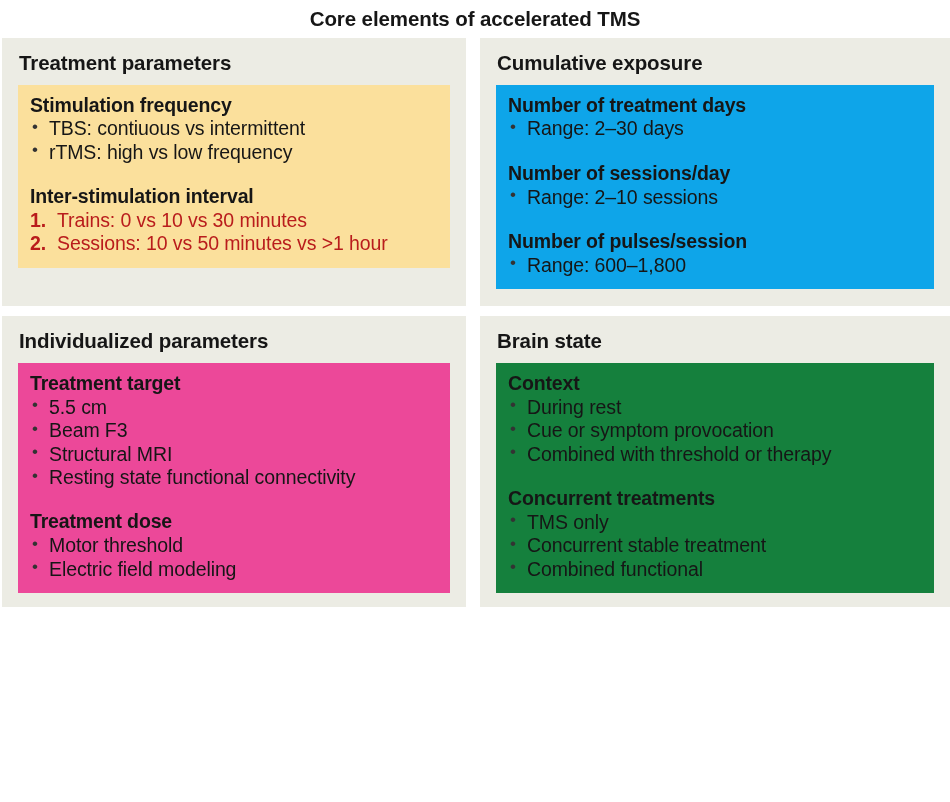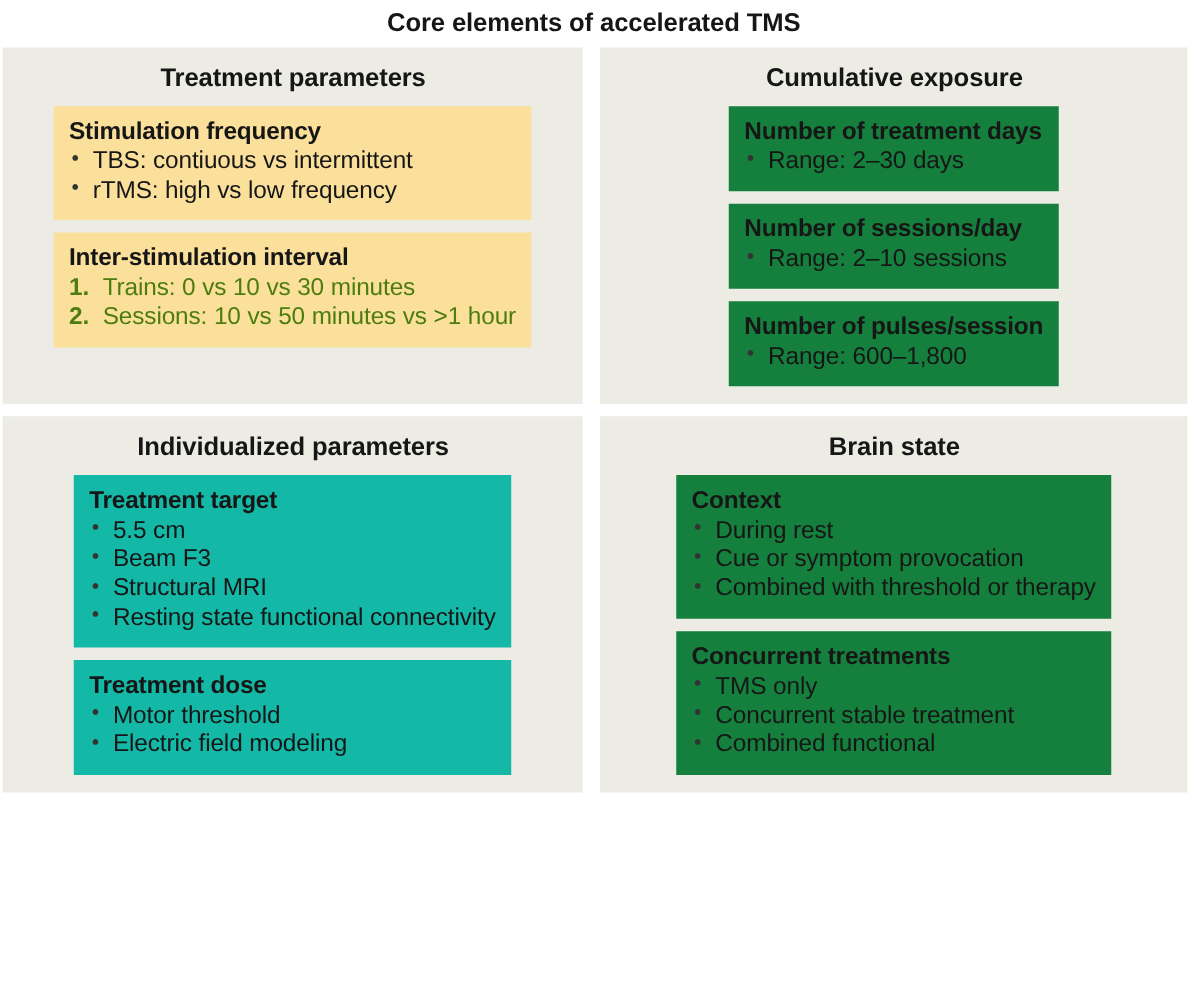--- a/index.html
+++ b/index.html
@@ -44,36 +44,34 @@
     grid-template-columns: 464px 14px 470px;
     grid-template-rows: 1fr 10px 1fr;
   }
 
   .panel {
     background: #ecece4;
     padding: 14px 16px 14px 16px;
     box-sizing: border-box;
     display: flex;
     flex-direction: column;
-    align-items: center;
   }
 
   .panel-title {
     font-size: 20.5px;
     font-weight: bold;
     letter-spacing: -0.1px;
     color: #161616;
     margin: 0 0 11px 1px;
     line-height: 1.05;
   }
 
   .cards {
     display: flex;
     flex-direction: column;
-    gap: 10px;
   }
 
   .card {
     padding: 10px 12px 12px 12px;
     box-sizing: border-box;
   }
 
   .card-title {
     font-size: 19.5px;
     font-weight: bold;
@@ -107,39 +105,39 @@
     color: #333333;
   }
 
   ol.items {
     counter-reset: numitem;
   }
 
   ol.items li {
     font-size: 19.5px;
     line-height: 1.2;
-    color: #4d7c0f;
+    color: #b91c1c;
     position: relative;
     padding-left: 27px;
     letter-spacing: -0.1px;
     counter-increment: numitem;
   }
 
   ol.items li::before {
     content: counter(numitem) ".";
     position: absolute;
     left: 0px;
     top: 0;
     font-weight: bold;
   }
 
   
   .c-yellow { background: #fbe09c; }
-  .c-blue   { background: #15803d; }
-  .c-teal   { background: #14b8a6; }
+  .c-blue   { background: #0ea5e9; }
+  .c-teal   { background: #ec4899; }
   .c-orange { background: #15803d; }
 
   .q-tl { grid-column: 1; grid-row: 1; }
   .q-tr { grid-column: 3; grid-row: 1; }
   .q-bl { grid-column: 1; grid-row: 3; }
   .q-br { grid-column: 3; grid-row: 3; }
 </style>
 </head>
 <body>
 

